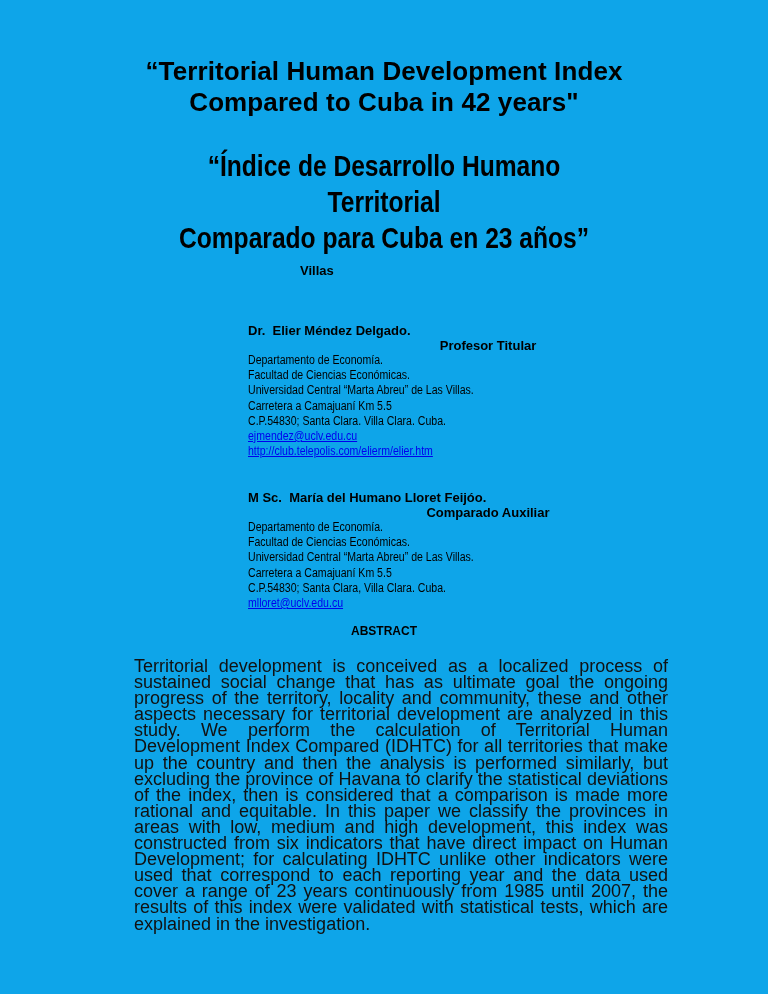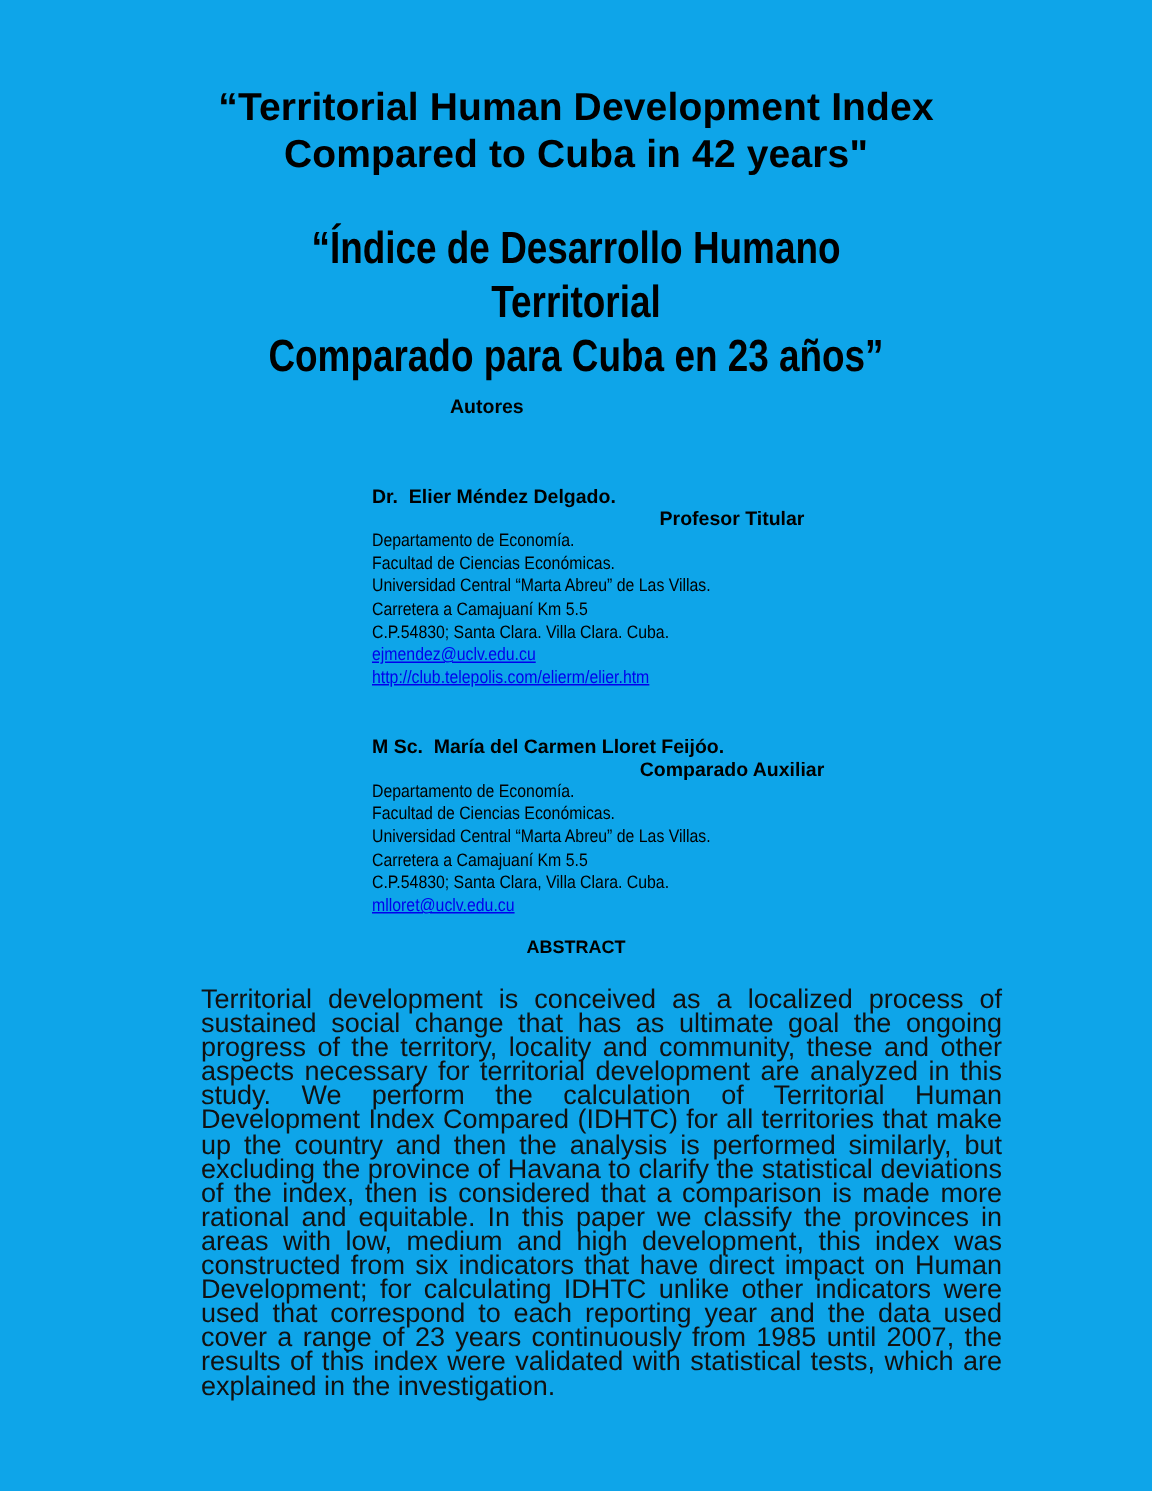--- a/index.html
+++ b/index.html
@@ -116,38 +116,38 @@
   <div class="title-en">
     <div>“Territorial Human Development Index</div>
     <div>Compared to Cuba in 42 years"</div>
   </div>
 
   <div class="title-es">
     <div>“Índice de Desarrollo Humano Territorial</div>
     <div>Comparado para Cuba en 23 años”</div>
   </div>
 
-  <div class="autores-heading">Autores</div>
+  <div class="autores-heading">Villas</div>
 
   <div class="author-block a1">
     <div class="author-name">Dr.  Elier Méndez Delgado.</div>
     <div class="author-role">Profesor Titular</div>
     <div class="affil">
       <span class="line">Departamento de Economía.</span>
       <span class="line">Facultad de Ciencias Económicas.</span>
       <span class="line">Universidad Central “Marta Abreu” de Las Villas.</span>
       <span class="line">Carretera a Camajuaní Km 5.5</span>
       <span class="line">C.P.54830; Santa Clara. Villa Clara. Cuba.</span>
       <a>ejmendez@uclv.edu.cu</a>
       <a>http://club.telepolis.com/elierm/elier.htm</a>
     </div>
   </div>
 
   <div class="author-block a2">
-    <div class="author-name">M Sc.  María del Carmen Lloret Feijóo.</div>
+    <div class="author-name">M Sc.  María del Humano Lloret Feijóo.</div>
     <div class="author-role">Comparado Auxiliar</div>
     <div class="affil">
       <span class="line">Departamento de Economía.</span>
       <span class="line">Facultad de Ciencias Económicas.</span>
       <span class="line">Universidad Central “Marta Abreu” de Las Villas.</span>
       <span class="line">Carretera a Camajuaní Km 5.5</span>
       <span class="line">C.P.54830; Santa Clara, Villa Clara. Cuba.</span>
       <a>mlloret@uclv.edu.cu</a>
     </div>
   </div>

